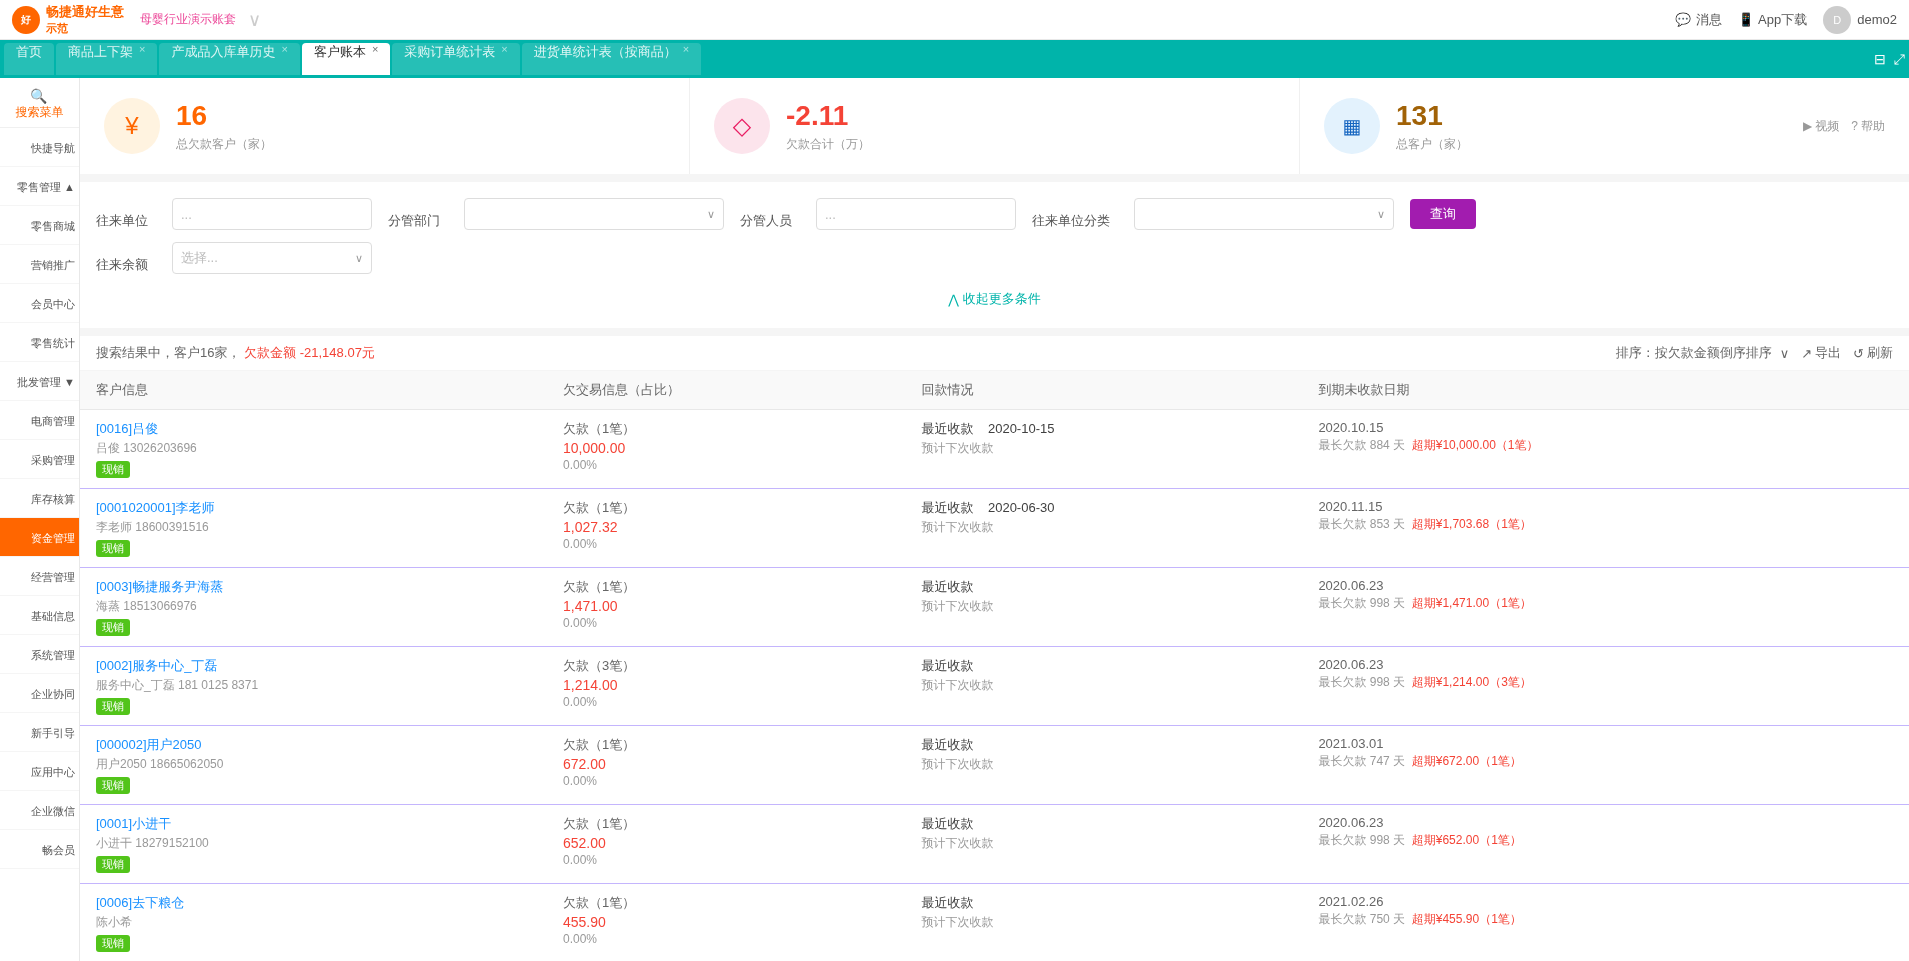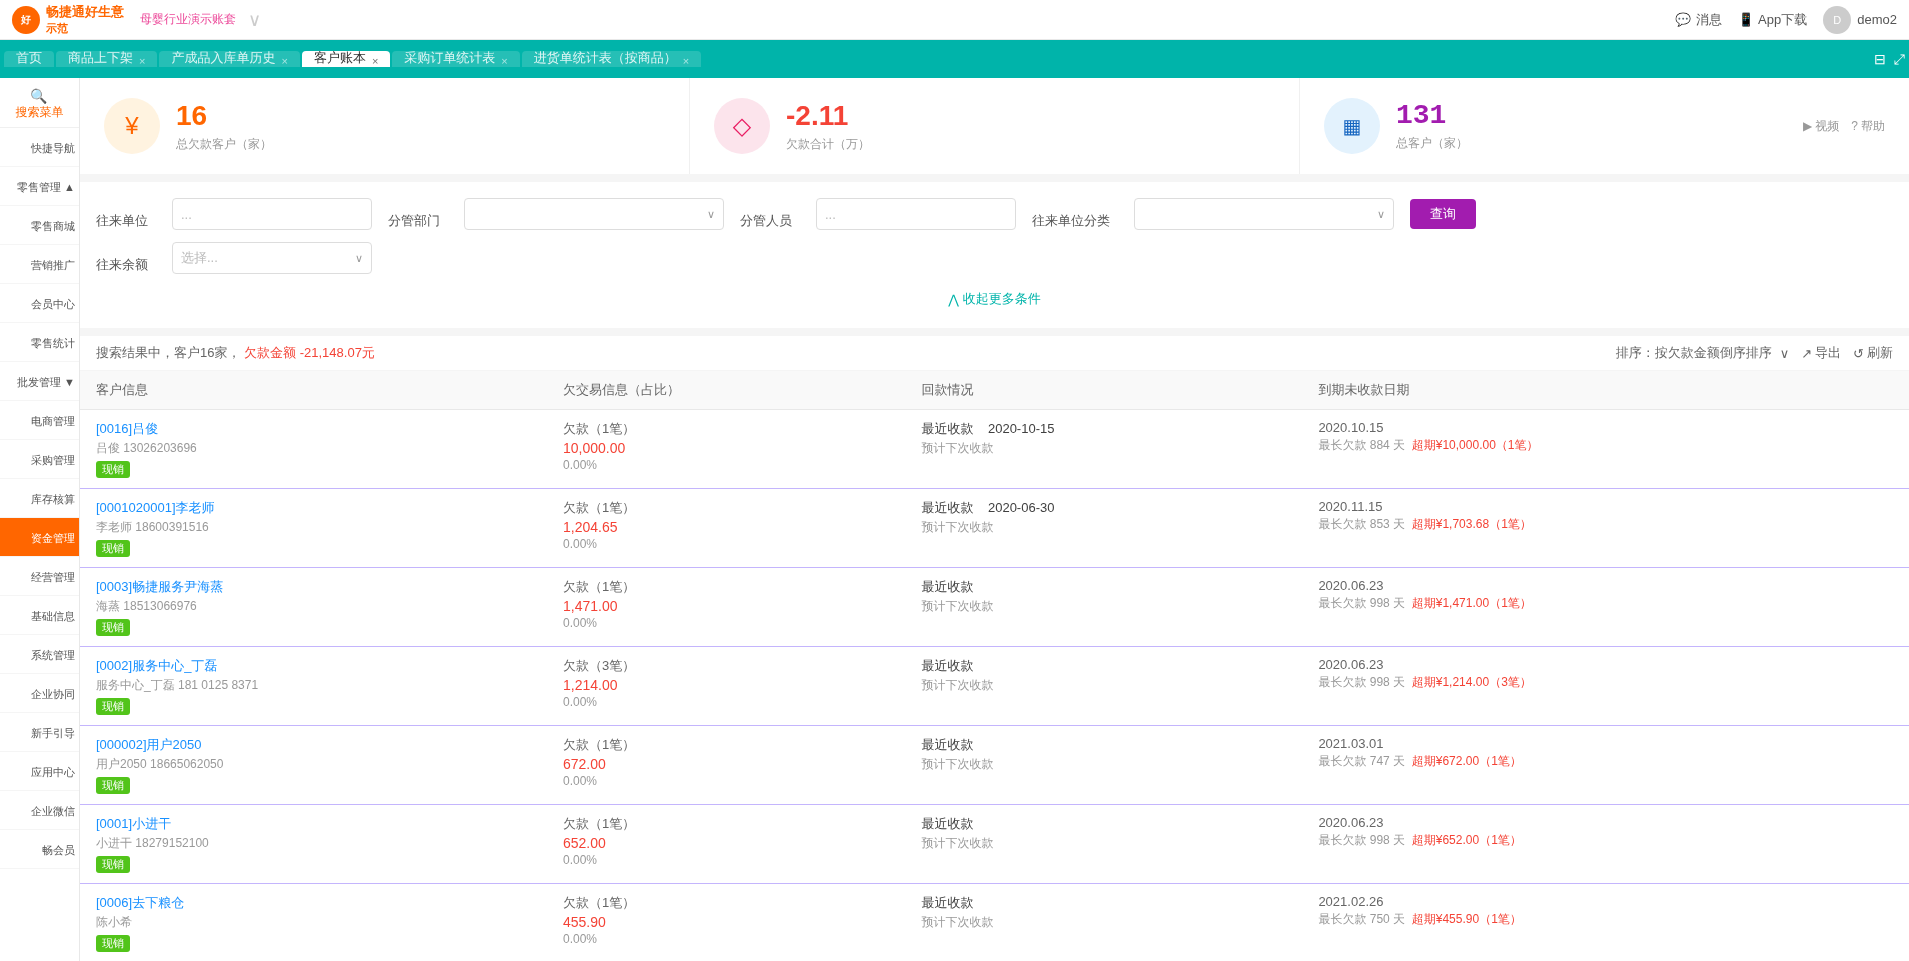--- a/index.html
+++ b/index.html
@@ -10,21 +10,21 @@
     .top-header { height: 40px; background: #fff; display: flex; align-items: center; justify-content: space-between; padding: 0 12px; border-bottom: 1px solid #e8e8e8; }
     .top-header-left { display: flex; align-items: center; gap: 8px; }
     .logo-area { display: flex; align-items: center; gap: 6px; color: #f60; font-weight: bold; font-size: 14px; }
     .logo-icon { width: 28px; height: 28px; background: #f60; border-radius: 50%; display: flex; align-items: center; justify-content: center; color: #fff; font-size: 10px; }
     .top-header-right { display: flex; align-items: center; gap: 16px; font-size: 13px; color: #555; }
     .top-header-right span { cursor: pointer; display: flex; align-items: center; gap: 4px; }
     .avatar { width: 28px; height: 28px; border-radius: 50%; background: #ccc; display: flex; align-items: center; justify-content: center; color: #fff; font-size: 11px; }
 
     
     .tab-bar { height: 38px; background: #00b4aa; display: flex; align-items: center; padding: 0 4px; gap: 2px; position: relative; }
-    .tab-item { height: 16px; padding: 0 12px; border-radius: 4px 4px 0 0; display: flex; align-items: flex-end; gap: 6px; font-size: 13px; cursor: pointer; color: rgba(255,255,255,0.85); white-space: nowrap; }
+    .tab-item { height: 32px; padding: 0 12px; border-radius: 4px 4px 0 0; display: flex; align-items: flex-start; gap: 6px; font-size: 13px; cursor: pointer; color: rgba(255,255,255,0.85); white-space: nowrap; }
     .tab-item.active { background: #fff; color: #333; font-weight: 500; }
     .tab-item.inactive { background: rgba(255,255,255,0.15); }
     .tab-item .close-icon { font-size: 11px; opacity: 0.7; }
     .tab-bar-actions { margin-left: auto; display: flex; gap: 8px; color: #fff; font-size: 16px; }
 
     
     .main-area { display: flex; flex: 1; overflow: hidden; }
 
     
     .sidebar { width: 80px; background: #fff; border-right: 1px solid #e8e8e8; display: flex; flex-direction: column; overflow-y: auto; }
@@ -40,21 +40,21 @@
     .stats-row { display: flex; background: #fff; margin-bottom: 8px; }
     .stat-card { flex: 1; padding: 20px 24px; display: flex; align-items: center; gap: 16px; border-right: 1px solid #f0f0f0; }
     .stat-card:last-child { border-right: none; }
     .stat-icon { width: 56px; height: 56px; border-radius: 50%; display: flex; align-items: center; justify-content: center; font-size: 24px; flex-shrink: 0; }
     .stat-icon.orange { background: #fff3e0; color: #f60; }
     .stat-icon.pink { background: #fce4ec; color: #e91e63; }
     .stat-icon.blue { background: #e3f2fd; color: #1565c0; }
     .stat-content .value { font-size: 28px; font-weight: bold; }
     .stat-content .value.orange { color: #f60; }
     .stat-content .value.red { color: #f44336; }
-    .stat-content .value.dark { color: #a21caf; font-family: Liberation Mono, monospace; }
+    .stat-content .value.dark { color: #a16207; }
     .stat-content .label { font-size: 12px; color: #999; margin-top: 4px; }
     .stat-card-right { margin-left: auto; display: flex; gap: 12px; font-size: 12px; color: #999; }
 
     
     .filter-area { background: #fff; padding: 16px; margin-bottom: 8px; }
     .filter-row { display: flex; align-items: center; gap: 16px; margin-bottom: 12px; flex-wrap: wrap; }
     .filter-item { display: flex; align-items: flex-end; gap: 24px; }
     .filter-label { font-size: 13px; color: #555; white-space: nowrap; }
     .filter-input { width: 200px; height: 32px; border: 1px solid #ddd; border-radius: 4px; padding: 0 8px; font-size: 13px; display: flex; align-items: center; justify-content: space-between; cursor: pointer; background: #fff; }
     .filter-input.wide { width: 260px; }
@@ -356,21 +356,21 @@
       </td>
     </tr>
               <tr>
       <td>
         <div class="customer-name">[0001020001]李老师</div>
         <div class="customer-sub">李老师 18600391516</div>
         <span class="tag green">现销</span>
       </td>
       <td>
         <div class="debt-count">欠款（1笔）</div>
-        <div class="debt-amount">1,204.65</div>
+        <div class="debt-amount">1,027.32</div>
         <div class="debt-percent">0.00%</div>
       </td>
       <td>
         <div class="recovery-info">最近收款&nbsp;&nbsp;&nbsp;&nbsp;2020-06-30</div>
         <div class="recovery-date">预计下次收款</div>
       </td>
       <td>
         <div class="overdue-date">2020.11.15</div>
         <div class="overdue-days">最长欠款 853 天 &nbsp;<span class="overdue-link">超期¥1,703.68（1笔）</span></div>
       </td>

